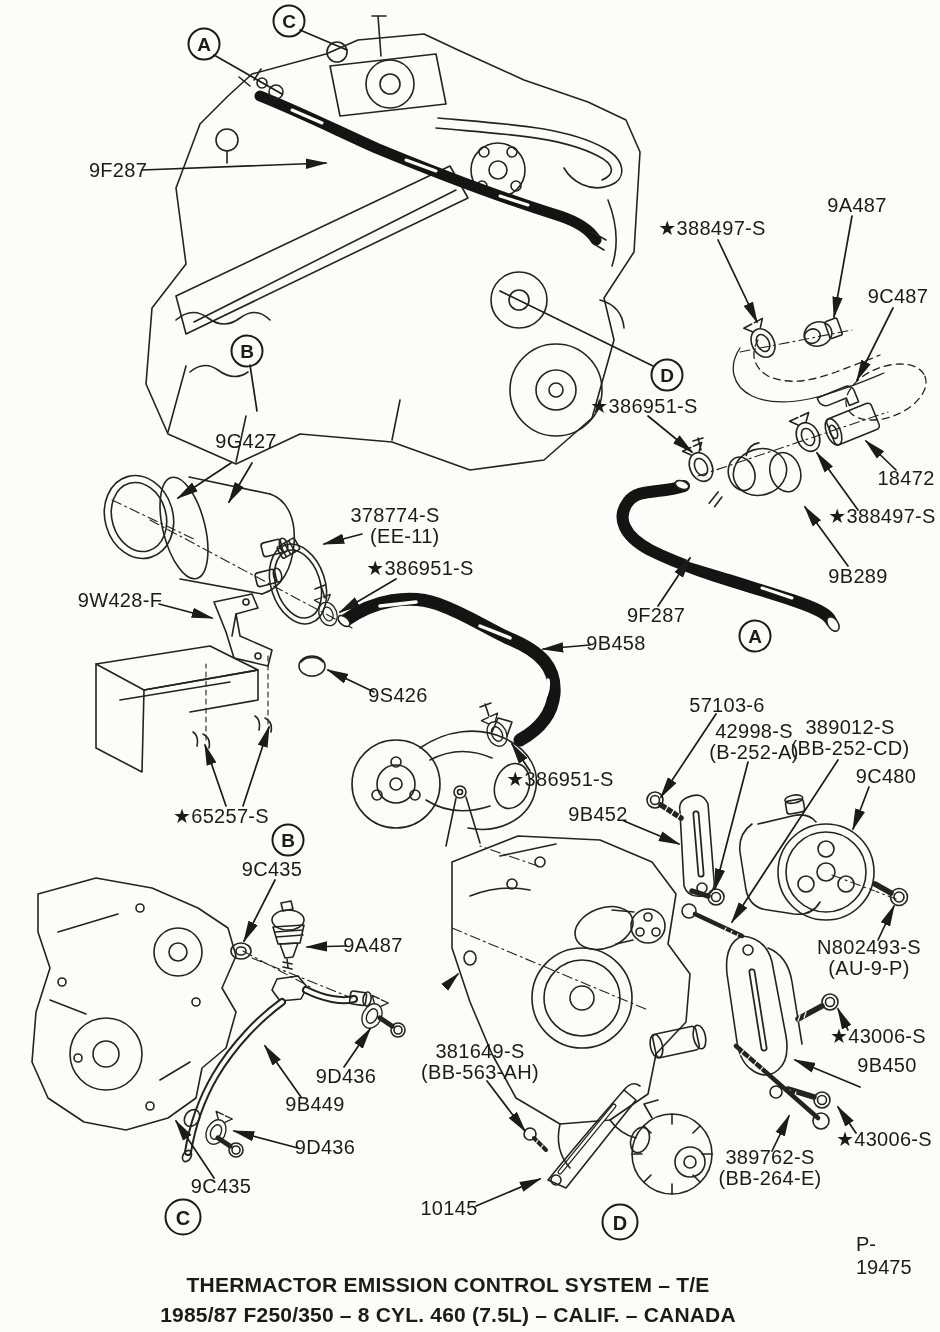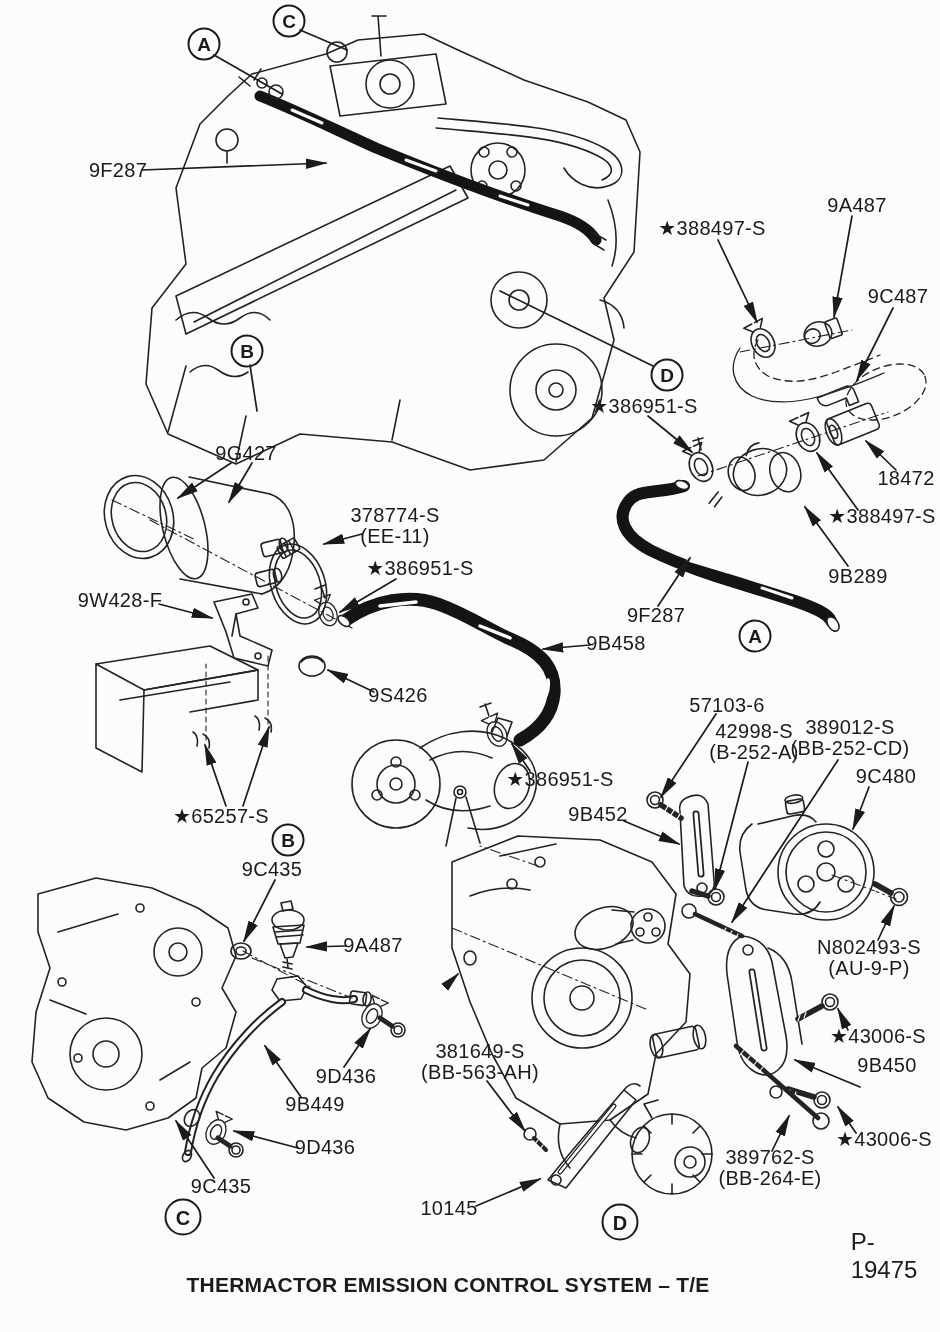--- a/index.html
+++ b/index.html
@@ -2,28 +2,28 @@
 <html><head>
 <meta charset="utf-8">
 <style>
   html,body{margin:0;padding:0;background:#e8e8e6;}
   .page{position:relative;width:940px;height:1332px;background:#fcfcfa;
         font-family:"Liberation Sans",sans-serif;color:#1b1b1b;overflow:hidden;margin:0 auto;}
   .art{position:absolute;left:0;top:0;}
   .lbl{position:absolute;transform:translate(-50%,-50%);font-size:20px;line-height:21px;
        white-space:nowrap;text-align:center;letter-spacing:.3px;}
   .lbl .l2{display:block;}
-  .lbl.leftal{text-align:center;}
+  .lbl.leftal{text-align:right;}
   .callout{position:absolute;width:29px;height:29px;border:2.4px solid #1b1b1b;border-radius:50%;
            display:flex;align-items:center;justify-content:center;font-weight:bold;font-size:19px;
            transform:translate(-50%,-50%);line-height:1;}
   .callout.big{width:33px;height:33px;font-size:20px;}
   .caption{position:absolute;left:448px;top:1270px;transform:translateX(-50%);text-align:center;
            font-weight:bold;font-size:21px;line-height:30px;letter-spacing:.2px;white-space:nowrap;}
-  .figcode{position:absolute;left:884px;top:1256px;transform:translate(-50%,-50%);font-size:24px;}
+  .figcode{position:absolute;left:884px;top:1256px;transform:translate(-50%,-50%);font-size:20px;}
 </style>
 </head>
 <body>
 
 <div class="page">
 
   <svg class="art" width="940" height="1332" viewBox="0 0 940 1332">
     <defs>
       <marker id="ah" viewBox="0 0 12 8" refX="11" refY="4" markerWidth="13" markerHeight="9" orient="auto">
         <path d="M0,1.2 L12,4 L0,6.8 Z" fill="#1b1b1b"></path>
@@ -347,21 +347,21 @@
   <div class="lbl" style="left:118px;top:170px">9F287</div>
   <div class="lbl" style="left:712px;top:228px">★388497-S</div>
   <div class="lbl" style="left:857px;top:205px">9A487</div>
   <div class="lbl" style="left:898px;top:296px">9C487</div>
   <div class="lbl" style="left:644px;top:406px">★386951-S</div>
   <div class="lbl" style="left:906px;top:478px">18472</div>
   <div class="lbl" style="left:882px;top:516px">★388497-S</div>
   <div class="lbl" style="left:858px;top:576px">9B289</div>
   <div class="lbl" style="left:656px;top:615px">9F287</div>
   <div class="lbl" style="left:616px;top:643px">9B458</div>
-  <div class="lbl" style="left:246px;top:453px">9G427</div>
+  <div class="lbl" style="left:246px;top:441px">9G427</div>
   <div class="lbl leftal" style="left:395px;top:526px">
     <span>378774-S</span>
     <span class="l2">(EE-11)</span>
   </div>
   <div class="lbl" style="left:420px;top:568px">★386951-S</div>
   <div class="lbl" style="left:120px;top:600px">9W428-F</div>
   <div class="lbl" style="left:398px;top:695px">9S426</div>
   <div class="lbl" style="left:221px;top:816px">★65257-S</div>
   <div class="lbl" style="left:560px;top:779px">★386951-S</div>
   <div class="lbl" style="left:598px;top:814px">9B452</div>
@@ -394,15 +394,16 @@
   <div class="lbl" style="left:221px;top:1186px">9C435</div>
   <div class="lbl" style="left:480px;top:1062px">
     <span>381649-S</span>
     <span class="l2">(BB-563-AH)</span>
   </div>
   <div class="lbl" style="left:449px;top:1208px">10145</div>
 
   <div class="figcode">P-19475</div>
   <div class="caption">
     <div>THERMACTOR EMISSION CONTROL SYSTEM – T/E</div>
+    <div>1985/87 F250/350 – 8 CYL. 460 (7.5L) – CALIF. – CANADA</div>
   </div>
 
 </div>
 
 </body></html>

